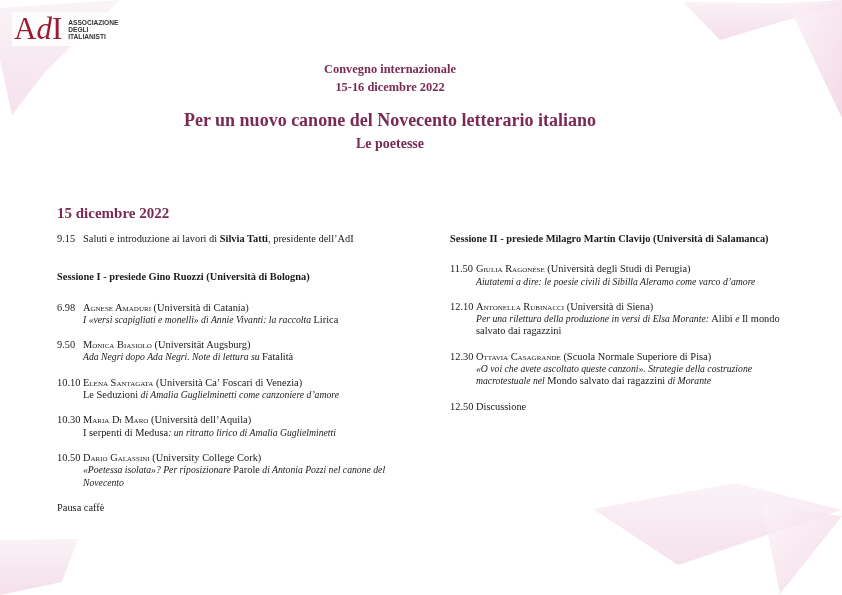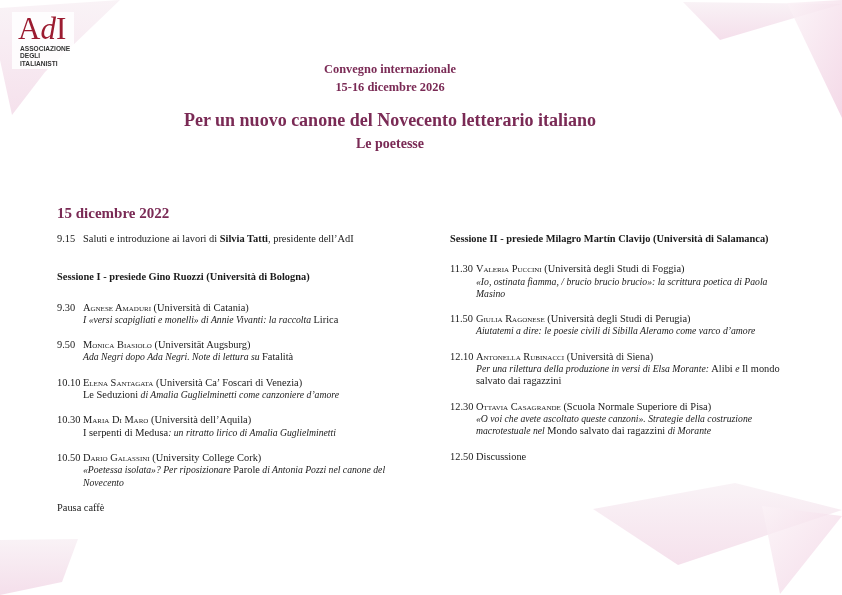--- a/index.html
+++ b/index.html
@@ -3,21 +3,21 @@
 <meta charset="utf-8">
 <style>
   html, body { margin: 0; padding: 0; }
   body {
     width: 842px; height: 595px; overflow: hidden; position: relative;
     background: #ffffff;
     font-family: "Liberation Serif", "DejaVu Serif", serif;
     color: #1a1a1a;
   }
   .bg-shapes { position: absolute; left: 0; top: 0; width: 842px; height: 595px; z-index: 0; }
-  .logo { position: absolute; left: 12px; top: 12px; display: flex; align-items: center; z-index: 1; background: rgba(255,255,255,0.85); padding: 2px 4px 2px 2px; flex-direction: column; }
+  .logo { position: absolute; left: 12px; top: 12px; display: flex; align-items: center; z-index: 1; background: rgba(255,255,255,0.85); padding: 2px 4px 2px 2px; }
   .logo-mark {
     font-family: "Liberation Serif", "DejaVu Serif", serif;
     font-size: 31px; line-height: 30px; color: #9b1b30; letter-spacing: 0px;
   }
   .logo-mark i { font-style: italic; }
   .logo-text {
     font-family: "Liberation Sans", "DejaVu Sans", sans-serif;
     font-size: 6.6px; line-height: 7.3px; font-weight: bold; color: #333;
     margin-left: 6px; margin-top: 1px; text-transform: uppercase;
   }
@@ -74,38 +74,38 @@
   <div class="logo-mark"><span>A</span><i>d</i><span>I</span></div>
   <div class="logo-text">
     <div>ASSOCIAZIONE</div>
     <div>DEGLI</div>
     <div>ITALIANISTI</div>
   </div>
 </div>
 
 <div class="header">
   <div class="conv">Convegno internazionale</div>
-  <div class="dates">15-16 dicembre 2026</div>
+  <div class="dates">15-16 dicembre 2022</div>
   <div class="title">Per un nuovo canone del Novecento letterario italiano</div>
   <div class="subtitle">Le poetesse</div>
 </div>
 
 <div class="day">15 dicembre 2022</div>
 
 <div class="col left">
   <div class="intro">
     <span class="time">9.15</span>
     <span><span>Saluti e introduzione ai lavori di </span><b>Silvia Tatti</b><span>, presidente dell’AdI</span></span>
   </div>
 
   <div class="session">Sessione I - presiede Gino Ruozzi (Università di Bologna)</div>
 
   <div id="s1-entries">
       <div class="entry">
-        <span class="time">9.30</span>
+        <span class="time">6.98</span>
         <div class="body">
           <div class="speaker"><span class="name">Agnese Amaduri</span><span> (Università di Catania)</span></div>
           <div class="talk"><span>I «versi scapigliati e monelli» di Annie Vivanti: la raccolta </span><span class="up">Lirica</span></div>
         </div>
       </div>
       <div class="entry">
         <span class="time">9.50</span>
         <div class="body">
           <div class="speaker"><span class="name">Monica Biasiolo</span><span> (Universität Augsburg)</span></div>
           <div class="talk"><span>Ada Negri dopo Ada Negri. Note di lettura su </span><span class="up">Fatalità</span></div>
@@ -134,27 +134,20 @@
       </div>
     </div>
 
   <div class="pause">Pausa caffè</div>
 </div>
 
 <div class="col right">
   <div class="session">Sessione II - presiede Milagro Martín Clavijo (Università di Salamanca)</div>
   <div id="s2-entries">
       <div class="entry">
-        <span class="time">11.30</span>
-        <div class="body">
-          <div class="speaker"><span class="name">Valeria Puccini</span><span> (Università degli Studi di Foggia)</span></div>
-          <div class="talk"><span>«Io, ostinata fiamma, / brucio brucio brucio»: la scrittura poetica di Paola Masino</span></div>
-        </div>
-      </div>
-      <div class="entry">
         <span class="time">11.50</span>
         <div class="body">
           <div class="speaker"><span class="name">Giulia Ragonese</span><span> (Università degli Studi di Perugia)</span></div>
           <div class="talk"><span>Aiutatemi a dire: le poesie civili di Sibilla Aleramo come varco d’amore</span></div>
         </div>
       </div>
       <div class="entry">
         <span class="time">12.10</span>
         <div class="body">
           <div class="speaker"><span class="name">Antonella Rubinacci</span><span> (Università di Siena)</span></div>

